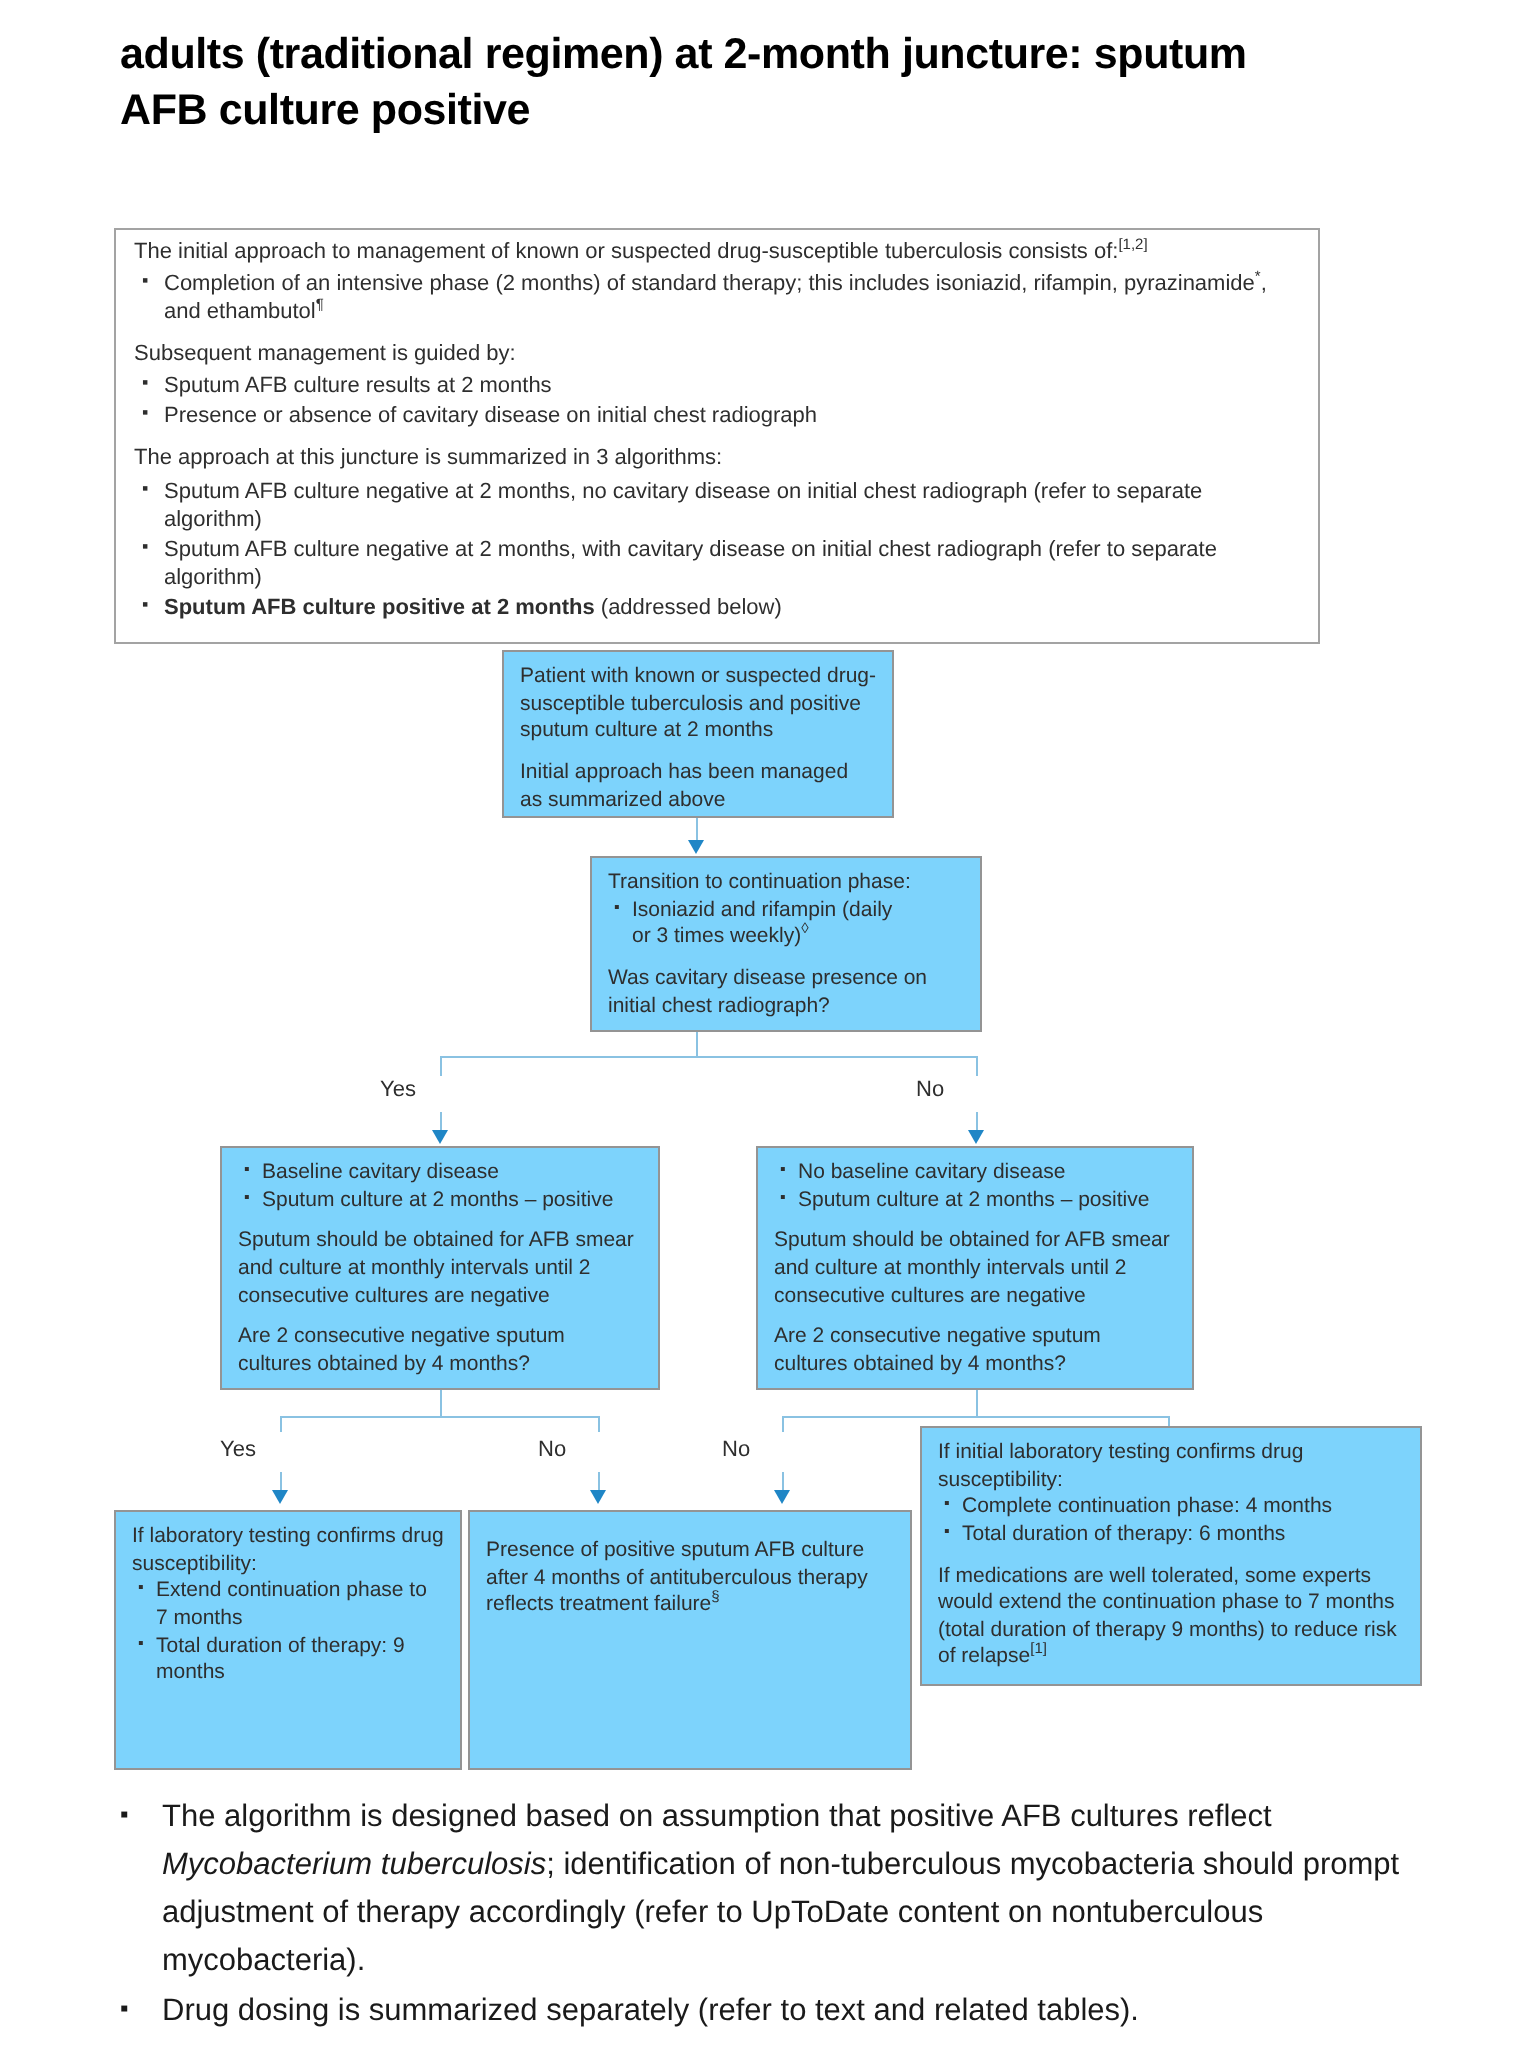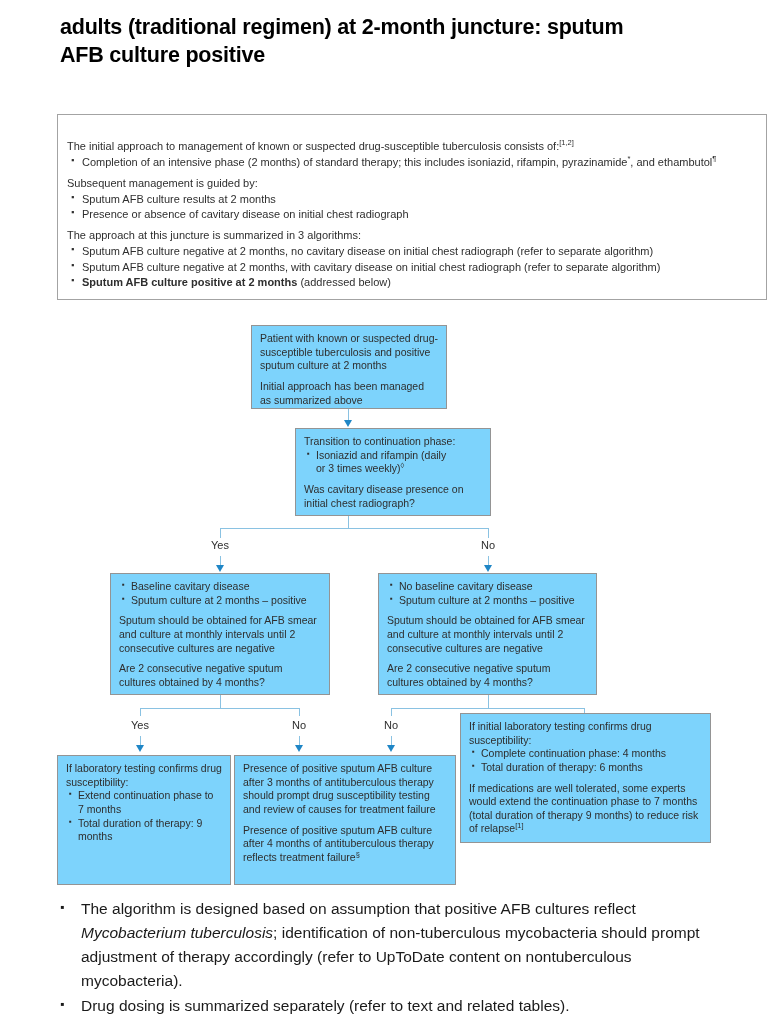--- a/index.html
+++ b/index.html
@@ -9,22 +9,22 @@
     color:#2e2e2e;position:relative;overflow:hidden;
   }
   .canvas{position:absolute;left:0;top:0;width:768px;height:1024px;}
 
   
   .title{position:absolute;left:60px;top:14px;width:690px;margin:0;
     font-size:21.5px;font-weight:bold;color:#000;line-height:1.3;letter-spacing:-0.2px;}
   .title span{display:block;}
 
   
-  .info-box{position:absolute;left:57px;top:114px;width:710px;box-sizing:border-box;
-    border:1px solid #a3a3a3;background:#fff;padding:24px 9px 9px 9px;
+  .info-box{position:absolute;left:57px;top:114px;width:603px;box-sizing:border-box;
+    border:1px solid #a3a3a3;background:#fff;padding:4px 9px 9px 9px;
     font-size:11px;line-height:1.28;color:#2e2e2e;}
   .info-box p{margin:0 0 2px 0;}
   .info-box p.gap{margin-top:7px;}
   .ib-bullet{position:relative;padding-left:15px;margin:1px 0;}
   .ib-bullet::before{content:"▪";position:absolute;left:4px;top:0;font-size:9px;color:#2e2e2e;}
   .sup{font-size:7.5px;vertical-align:super;line-height:0;}
   .bold{font-weight:bold;}
 
   
   .fbox{position:absolute;box-sizing:border-box;border:1px solid #949494;background:#7dd3fc;
@@ -32,21 +32,21 @@
   .fbox p{margin:0;}
   .fbox p.gap{margin-top:7px;}
   .fb{position:relative;padding-left:12px;}
   .fb::before{content:"▪";position:absolute;left:3px;top:0;font-size:8px;color:#2e2e2e;}
 
   .vline{position:absolute;width:1px;background:#8ac2e2;}
   .hline{position:absolute;height:1px;background:#8ac2e2;}
   .ah{position:absolute;width:0;height:0;
     border-left:4.5px solid transparent;border-right:4.5px solid transparent;
     border-top:7px solid #1f86c6;}
-  .blabel{position:absolute;width:60px;text-align:center;font-size:11px;color:#2e2e2e;}
+  .blabel{position:absolute;width:60px;text-align:left;font-size:11px;color:#2e2e2e;}
 
   
   .footnotes{position:absolute;left:57px;top:897px;width:660px;
     font-size:15.5px;line-height:1.55;color:#1a1a1a;}
   .fn{position:relative;padding-left:24px;margin-bottom:1px;}
   .fn::before{content:"▪";position:absolute;left:3px;top:1px;font-size:12px;color:#1a1a1a;}
   .fn i{font-style:italic;}
 </style>
 </head>
 <body>
@@ -133,21 +133,20 @@
   <div class="vline" style="left:584px;top:736px;height:10px;"></div>
   <div class="ah" style="left:580px;top:745px;"></div>
 
   <div class="fbox" style="left:57px;top:755px;width:174px;height:130px;">
     <p>If laboratory testing confirms drug susceptibility:</p>
     <div class="fb"><span>Extend continuation phase to 7 months</span></div>
     <div class="fb"><span>Total duration of therapy: 9 months</span></div>
   </div>
 
   <div class="fbox" style="left:234px;top:755px;width:222px;height:130px;">
-    <p>Presence of positive sputum AFB culture after 3 months of antituberculous therapy should prompt drug susceptibility testing and review of causes for treatment failure</p>
     <p class="gap"><span>Presence of positive sputum AFB culture after 4 months of antituberculous therapy reflects treatment failure</span><span class="sup">§</span></p>
   </div>
 
   <div class="fbox" style="left:460px;top:713px;width:251px;height:130px;">
     <p>If initial laboratory testing confirms drug susceptibility:</p>
     <div class="fb"><span>Complete continuation phase: 4 months</span></div>
     <div class="fb"><span>Total duration of therapy: 6 months</span></div>
     <p class="gap"><span>If medications are well tolerated, some experts would extend the continuation phase to 7 months (total duration of therapy 9 months) to reduce risk of relapse</span><span class="sup">[1]</span></p>
   </div>
 

